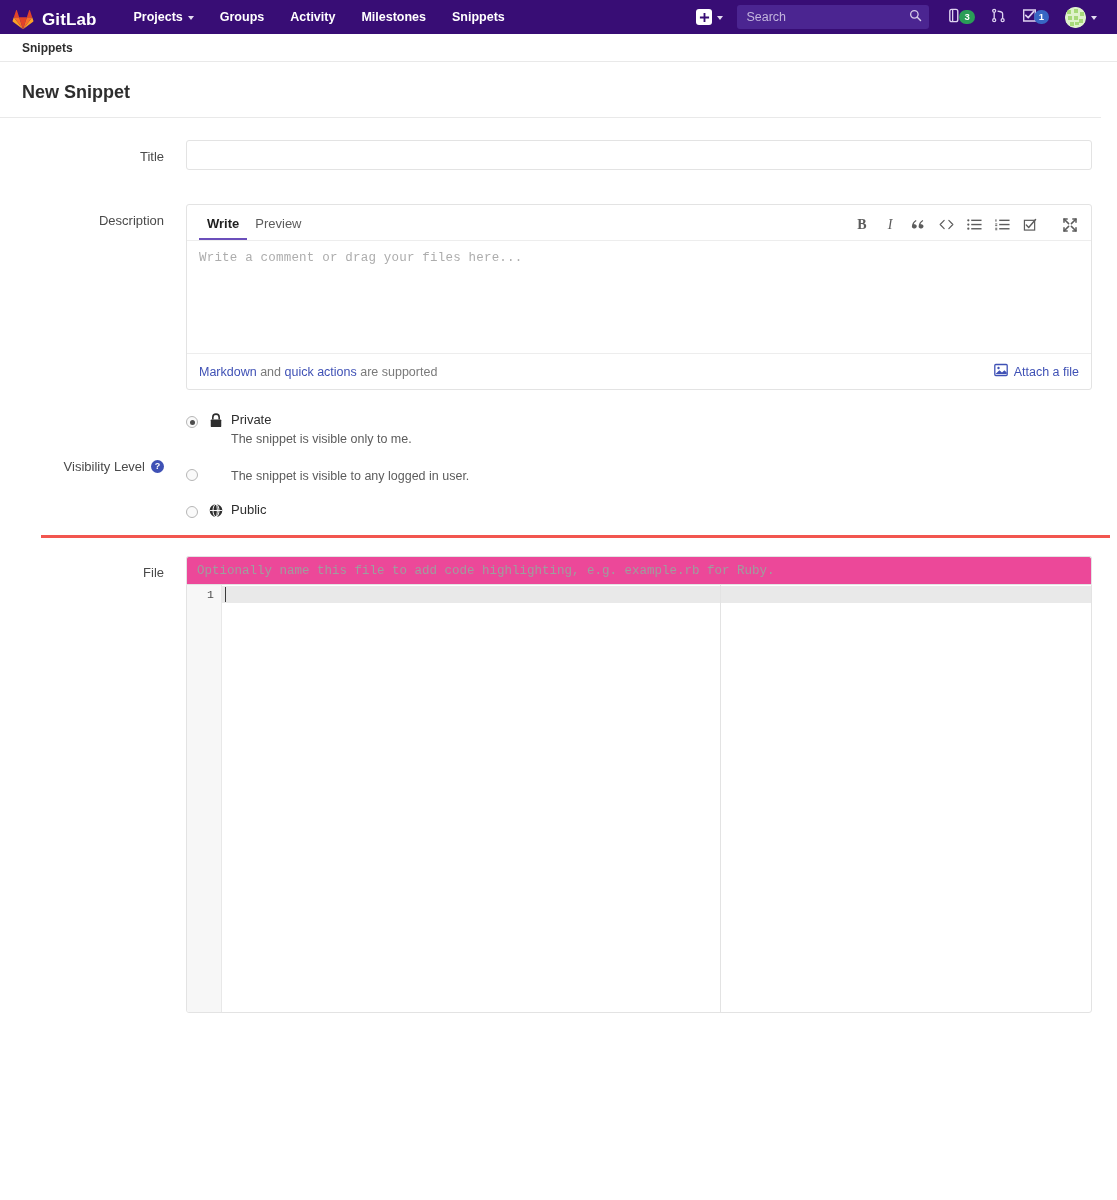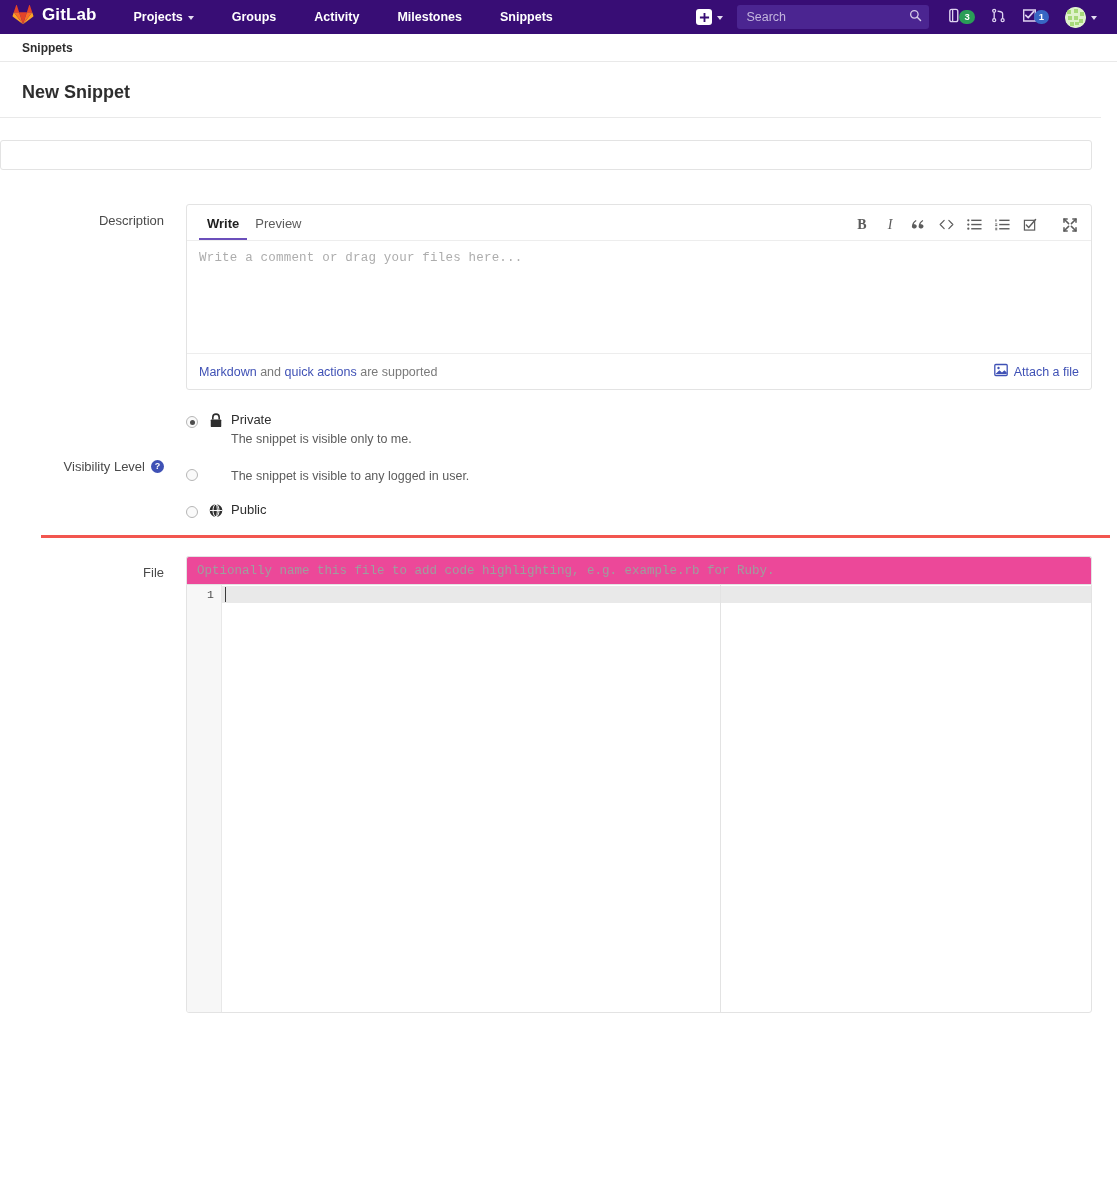--- a/index.html
+++ b/index.html
@@ -15,30 +15,30 @@
 
   
   .navbar {
     height: 34px;
     background: #380d75;
     display: flex;
     align-items: center;
     padding: 0 16px 0 12px;
     position: relative;
   }
-  .nav-left { display: flex; align-items: flex-start; }
+  .nav-left { display: flex; align-items: flex-end; }
   .brand {
     display: flex; align-items: center; gap: 8px;
     margin-right: 26px; text-decoration: none;
   }
   .brand-text {
     color: #fff; font-size: 17px; font-weight: 600; letter-spacing: .1px;
   }
   .tanuki { width: 22px; height: 21px; display:block; }
-  .nav-items { display: flex; align-items: center; gap: 16px; }
+  .nav-items { display: flex; align-items: center; gap: 4px; }
   .nav-item {
     color: #fff; font-size: 12.5px; font-weight: 600;
     padding: 6px 11px; text-decoration: none;
     display: flex; align-items: center; gap: 5px;
     white-space: nowrap;
   }
   .caret {
     width: 0; height: 0;
     border-left: 3.5px solid transparent;
     border-right: 3.5px solid transparent;
@@ -441,20 +441,21 @@
   <a class="breadcrumb-link" href="#">Snippets</a>
 </div>
 
 <div class="page-title-bar">
   <h1 class="page-title">New Snippet</h1>
 </div>
 
 <div class="form-area">
 
   <div class="form-row">
+    <div class="form-label">Title</div>
     <div class="form-control">
       <input class="text-input" type="text" value="" placeholder="" style="">
     </div>
   </div>
 
   <div class="form-row" style="margin-top:34px">
     <div class="form-label">Description</div>
     <div class="form-control">
       <div class="md-box">
         <div class="md-header">

